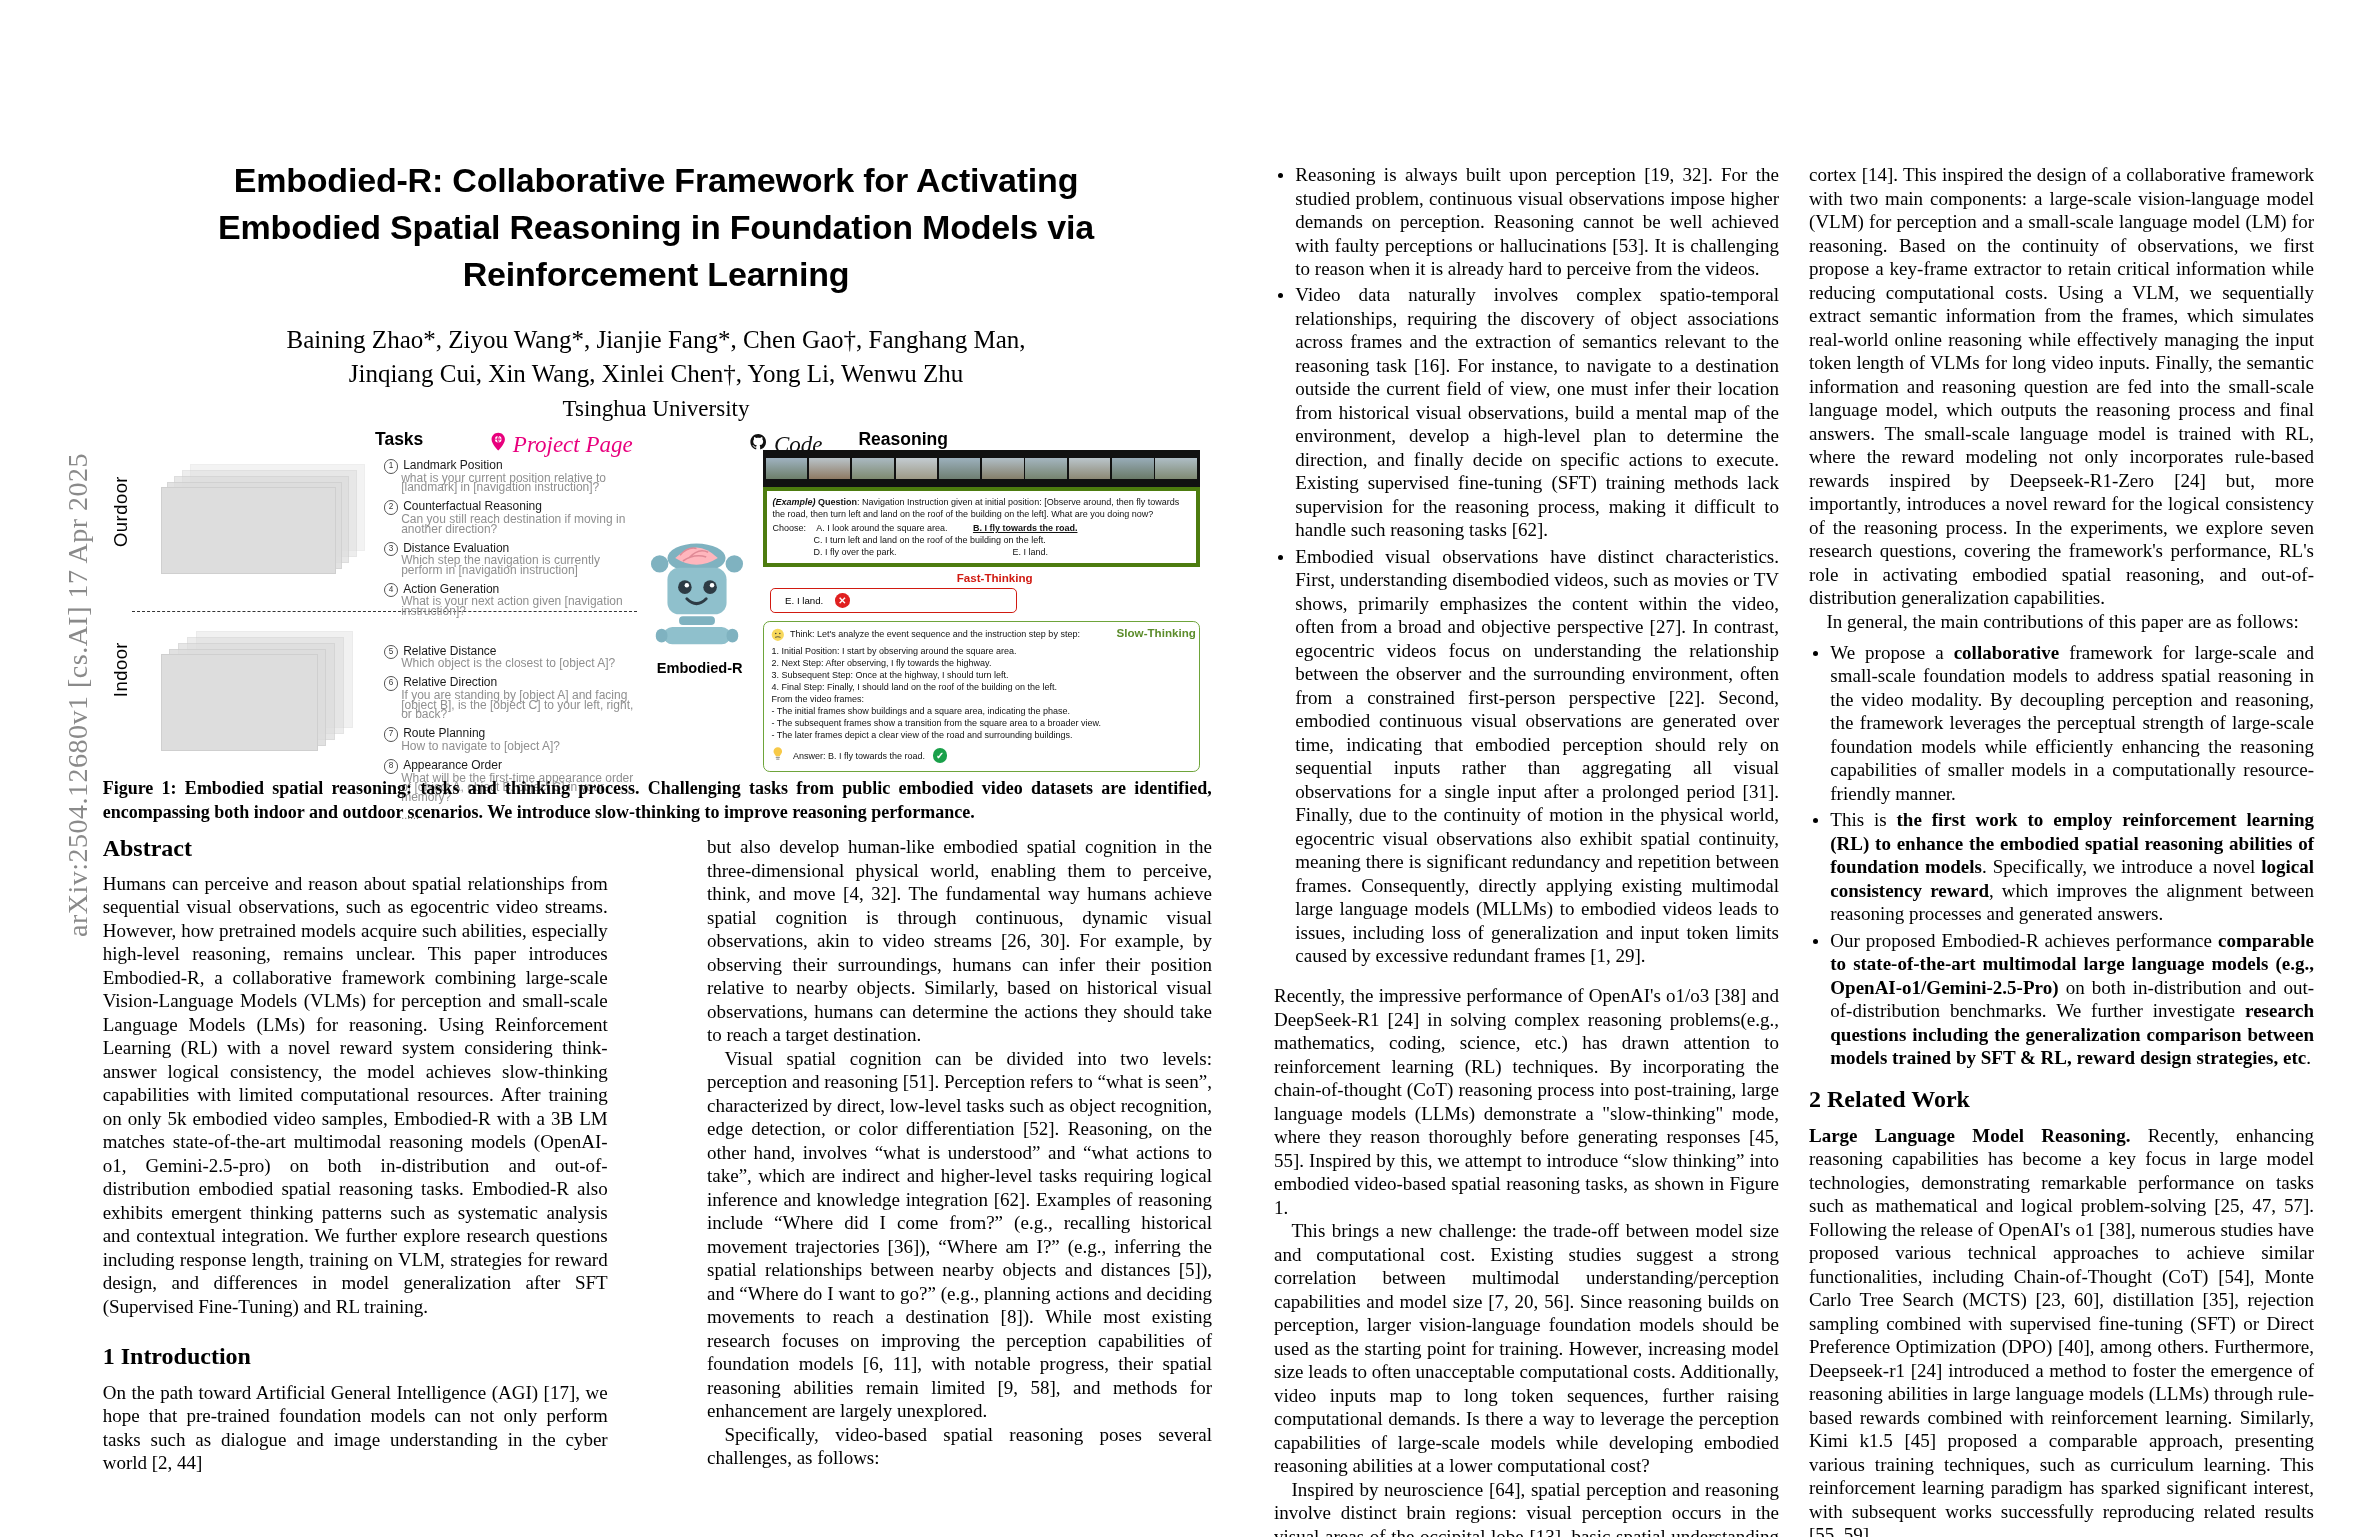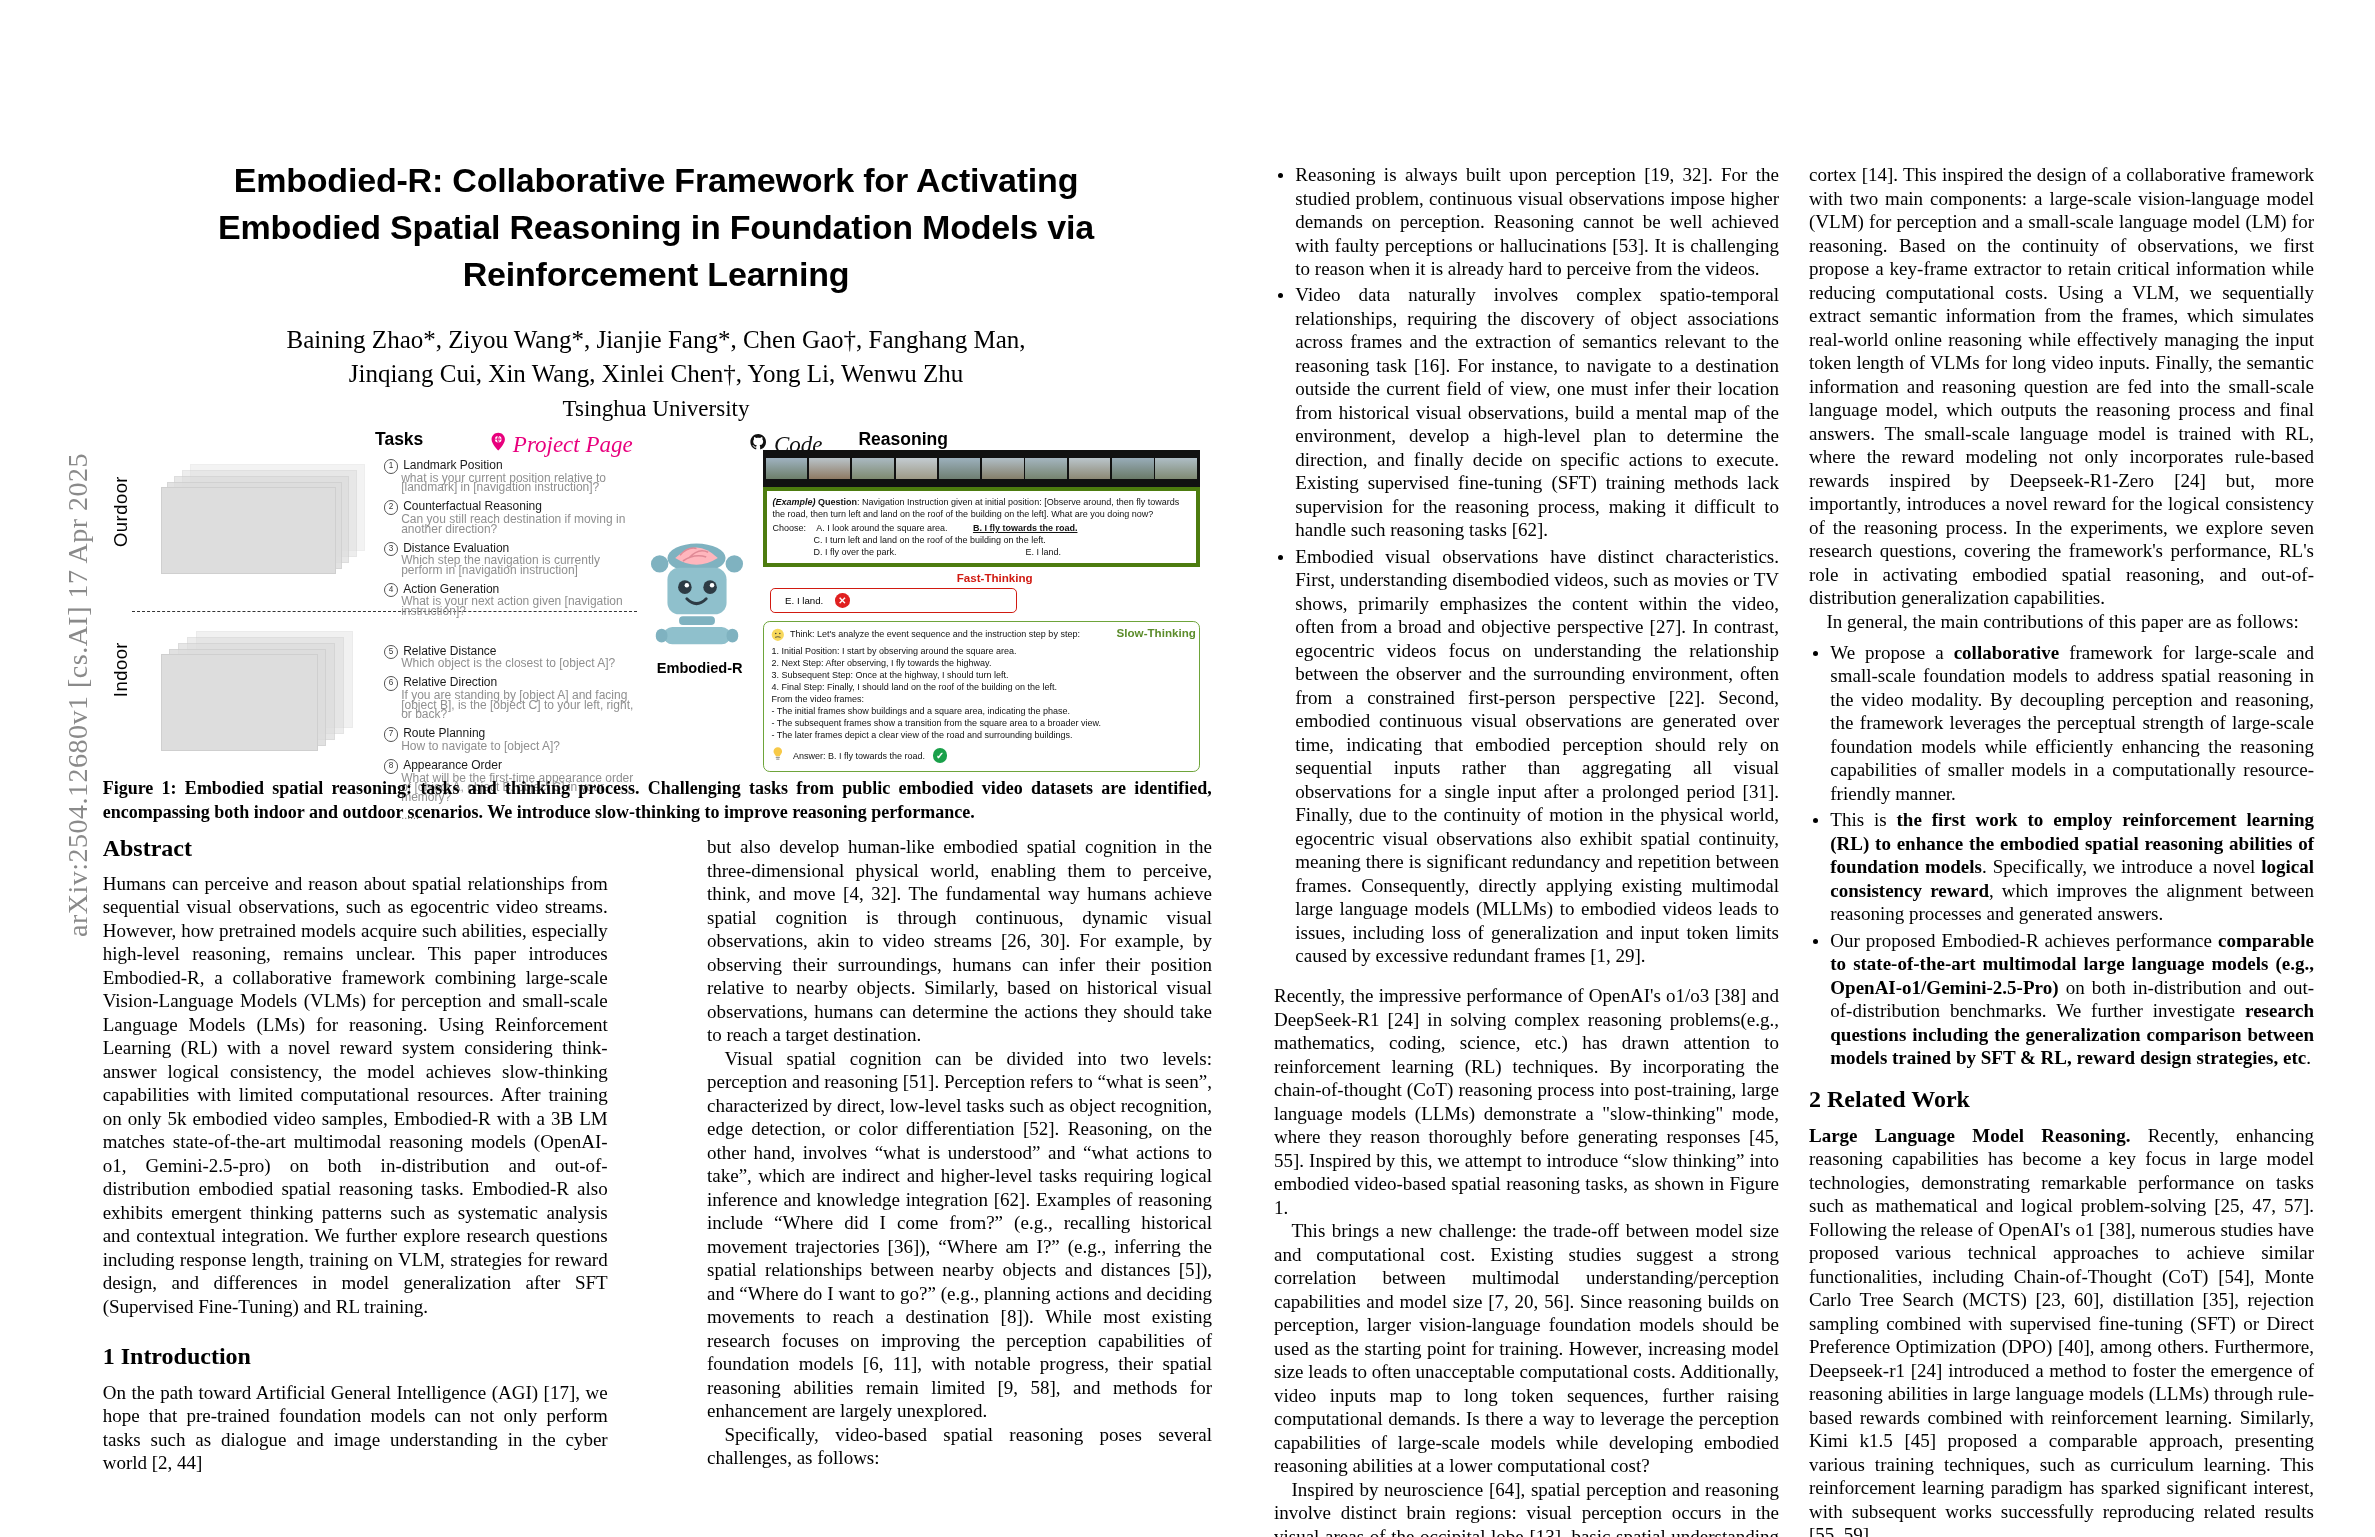--- a/index.html
+++ b/index.html
@@ -171,21 +171,21 @@
   .f8{background:linear-gradient(180deg,#bac5cb,#8c8874);}
   .f9{background:linear-gradient(180deg,#98acb8,#6a7a68);}
   .f10{background:linear-gradient(180deg,#aebdc5,#7f8a73);}
 
   #question-box {
     border:4px solid #4d7c0f; padding:4.9px 5.8px;
     font-family:"Liberation Sans", sans-serif;
     font-size:9px; line-height:12px; color:#111;
   }
   #question-box b { font-weight:bold; }
-  .choice-row { display:flex; gap:42px; }
+  .choice-row { display:flex; gap:29px; }
   .underline-choice { text-decoration:underline; font-weight:600; }
 
   #fast-think-wrap { position:relative; margin-top:9.7px; height:39px; }
   #fast-label {
     position:absolute; left:146px; top:-4.9px;
     font-family:"Liberation Sans", sans-serif;
     font-weight:bold; font-size:11.6px; color:#d11a11;padding-left:48px;
   }
   #fast-bubble {
     position:absolute; left:7.8px; top:11.6px; width:247px; height:25px;

